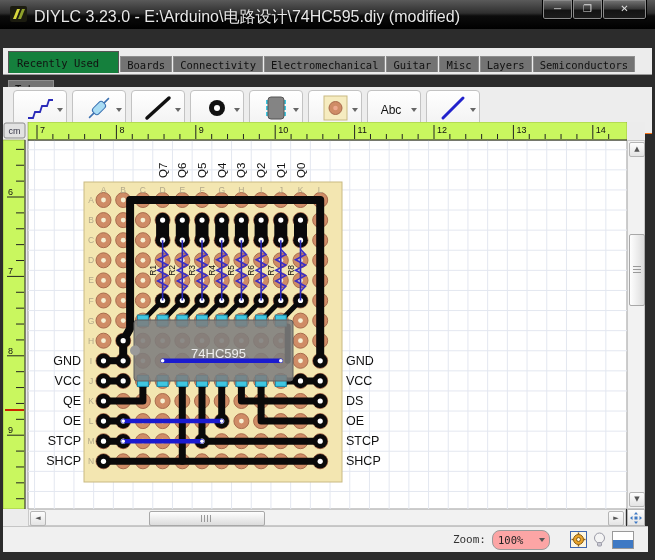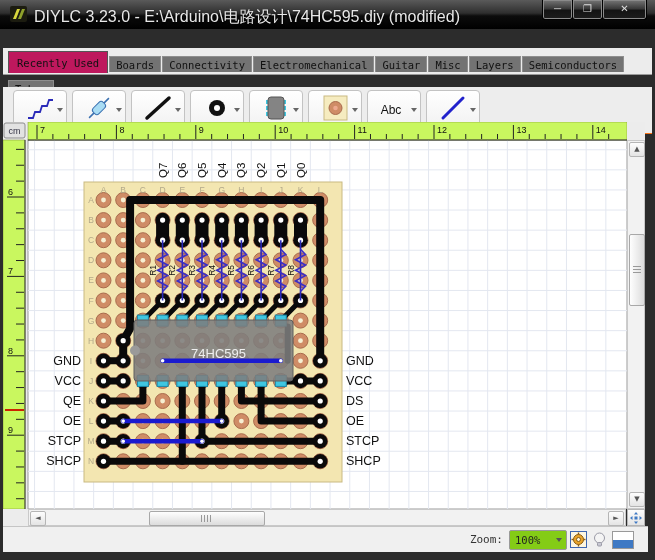--- a/index.html
+++ b/index.html
@@ -19,21 +19,21 @@
   
   #menubar{position:absolute;left:3px;top:29px;width:649px;height:19px;background:#f4f4f4;
     border-bottom:1px solid #d9d9d9;display:flex;align-items:center;padding-left:8px;box-sizing:border-box;}
   .menuitem{font-size:12.5px;color:#5a5a5a;padding:0 7px;}
   
   #tabbar{position:absolute;left:3px;top:48px;width:649px;height:27px;background:#ececec;
     border-bottom:1px solid #9a9a9a;box-sizing:border-box;padding-left:5px;}
   .tab{display:inline-block;font-family:"DejaVu Sans Mono",monospace;font-size:10.5px;color:#111;
     border:1px solid #8e8e8e;border-bottom:none;background:#737373;padding:2px 6px 1px 6px;
     margin-right:1px;vertical-align:bottom;margin-top:8px;}
-  .tab.active{background:#be185d;padding:5px 8px 4px 8px;margin-top:2px;position:relative;top:1px;
+  .tab.active{background:#15803d;padding:5px 19px 4px 8px;margin-top:2px;position:relative;top:1px;
     border-color:#555;}
   
   #toolbar{position:absolute;left:3px;top:87px;width:649px;height:47px;background:#ededed;
     border-bottom:1px solid #f97316;display:flex;align-items:center;padding-left:10px;box-sizing:border-box;}
   .tbtn{width:52px;height:38px;margin-right:5px;background:linear-gradient(#ffffff,#f1f1f1);
     border:1px solid #c3c3c3;border-radius:4px;display:flex;align-items:center;justify-content:center;position:relative;}
   .tbtn .arr{position:absolute;right:3px;top:17px;width:0;height:0;border-left:3px solid transparent;
     border-right:3px solid transparent;border-top:4px solid #666;}
   .abc{font-size:12px;color:#111;margin-right:6px;}
   
@@ -61,22 +61,22 @@
   #corner-move{position:absolute;left:627px;top:509px;width:18px;height:17px;
     background:linear-gradient(#fdfdfd,#e4e4e4);border:1px solid #b5b5b5;box-sizing:border-box;
     display:flex;align-items:center;justify-content:center;}
   #left-strip{position:absolute;left:3px;top:509px;width:25px;height:17px;background:#ececec;}
   #right-strip{position:absolute;left:627px;top:122px;width:18px;height:18px;background:#ececec;}
   
   #statusbar{position:absolute;left:3px;top:526px;width:645px;height:26px;background:#f0f0f0;
     border-top:1px solid #c5c5c5;display:flex;align-items:center;justify-content:flex-end;
     padding-right:14px;box-sizing:border-box;}
   #zoom-label{font-family:"DejaVu Sans Mono",monospace;font-size:11px;color:#333;margin-right:6px;}
-  #zoom-select{width:56px;height:18px;background:#84cc16;border:1px solid #9a9a9a;border-radius:2px;
-    display:flex;align-items:center;position:relative;margin-right:3px;}
+  #zoom-select{width:56px;height:18px;background:#fca5a5;border:1px solid #9a9a9a;border-radius:8px;
+    display:flex;align-items:center;position:relative;margin-right:20px;}
   #zoom-select span{font-family:"DejaVu Sans Mono",monospace;font-size:10.5px;color:#222;margin-left:5px;}
   #zoom-select .arr{position:absolute;right:4px;top:7px;width:0;height:0;border-left:3.5px solid transparent;
     border-right:3.5px solid transparent;border-top:4px solid #555;}
   .status-icon{margin-right:6px;display:flex;align-items:center;}
   #progress{width:20px;height:16px;background:#fff;border:1px solid #999;position:relative;}
   #progress .fill{position:absolute;left:0;bottom:0;width:100%;height:8px;background:#3e79c4;}
 </style>
 </head>
 <body>
 

